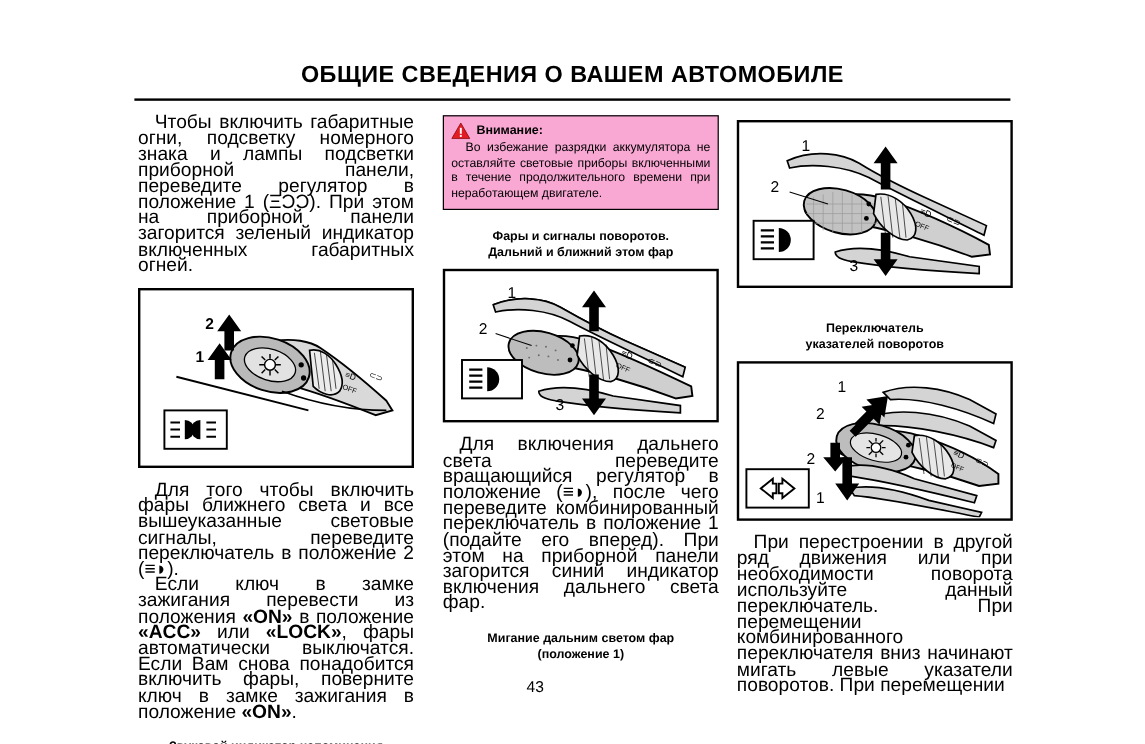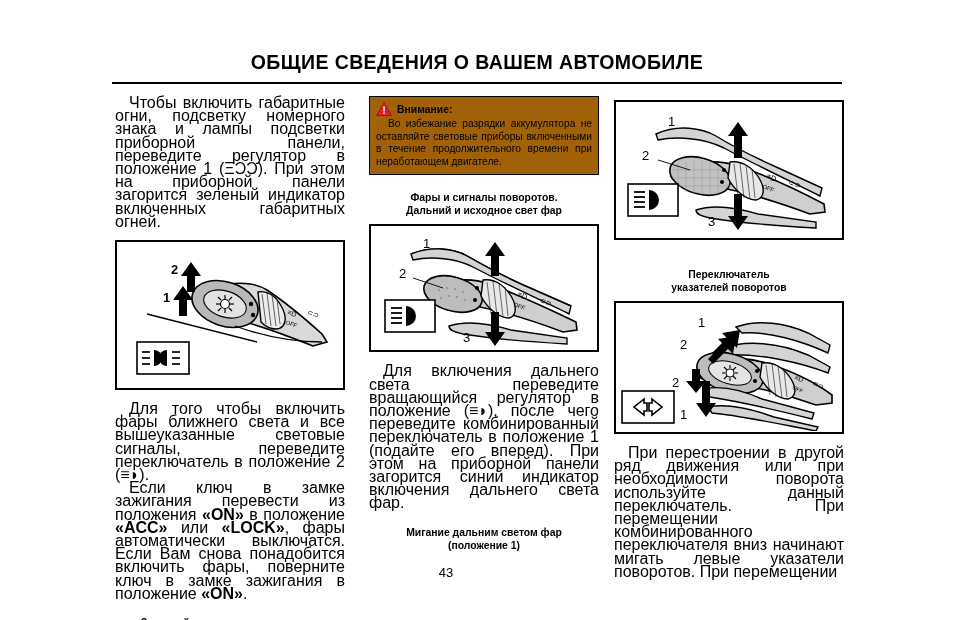--- a/index.html
+++ b/index.html
@@ -78,21 +78,21 @@
     text-align: center;
   }
 
   .gap-s { height: 7px; }
   .gap-m { height: 12px; }
   .gap-l { height: 16px; }
 
   
   .warn-box {
     border: 1.5px solid #000;
-    background: #a16207;
+    background: #f9a8d4;
     padding: 5px 6px 6px 6px;
     box-sizing: border-box;
     width: 230px;
   }
   .warn-head {
     display: flex;
     align-items: center;
     gap: 5px;
     margin-bottom: 2px;
   }
@@ -239,21 +239,21 @@
         </svg>
         <span class="warn-title">Внимание:</span>
       </div>
       <p class="warn-text">Во избежание разрядки аккумулятора не оставляйте световые приборы включенными в течение продолжительного времени при неработающем двигателе.</p>
     </div>
 
     <div class="gap-l"></div>
 
     <h3 class="sub-head">
       <span>Фары и сигналы поворотов.</span><br>
-      <span>Дальний и исходное свет фар</span>
+      <span>Дальний и ближний этом фар</span>
     </h3>
 
     <div class="gap-s"></div>
 
     <div class="figure" style="width:230px;height:128px;">
       <svg width="225" height="123" viewBox="0 0 225 123">
 
         <path d="M40 28 C 60 20, 82 22, 96 30 C 110 38, 128 48, 150 58 L 200 80" fill="none" stroke="#000" stroke-width="1.5"></path>
         <path d="M40 28 C 60 20, 82 22, 96 30 C 110 38, 128 48, 150 58 L 200 80 L 198 88 C 170 74, 130 56, 104 42 C 86 32, 60 30, 42 34 Z" fill="#d4d4d4" stroke="#000" stroke-width="1.4"></path>
 

